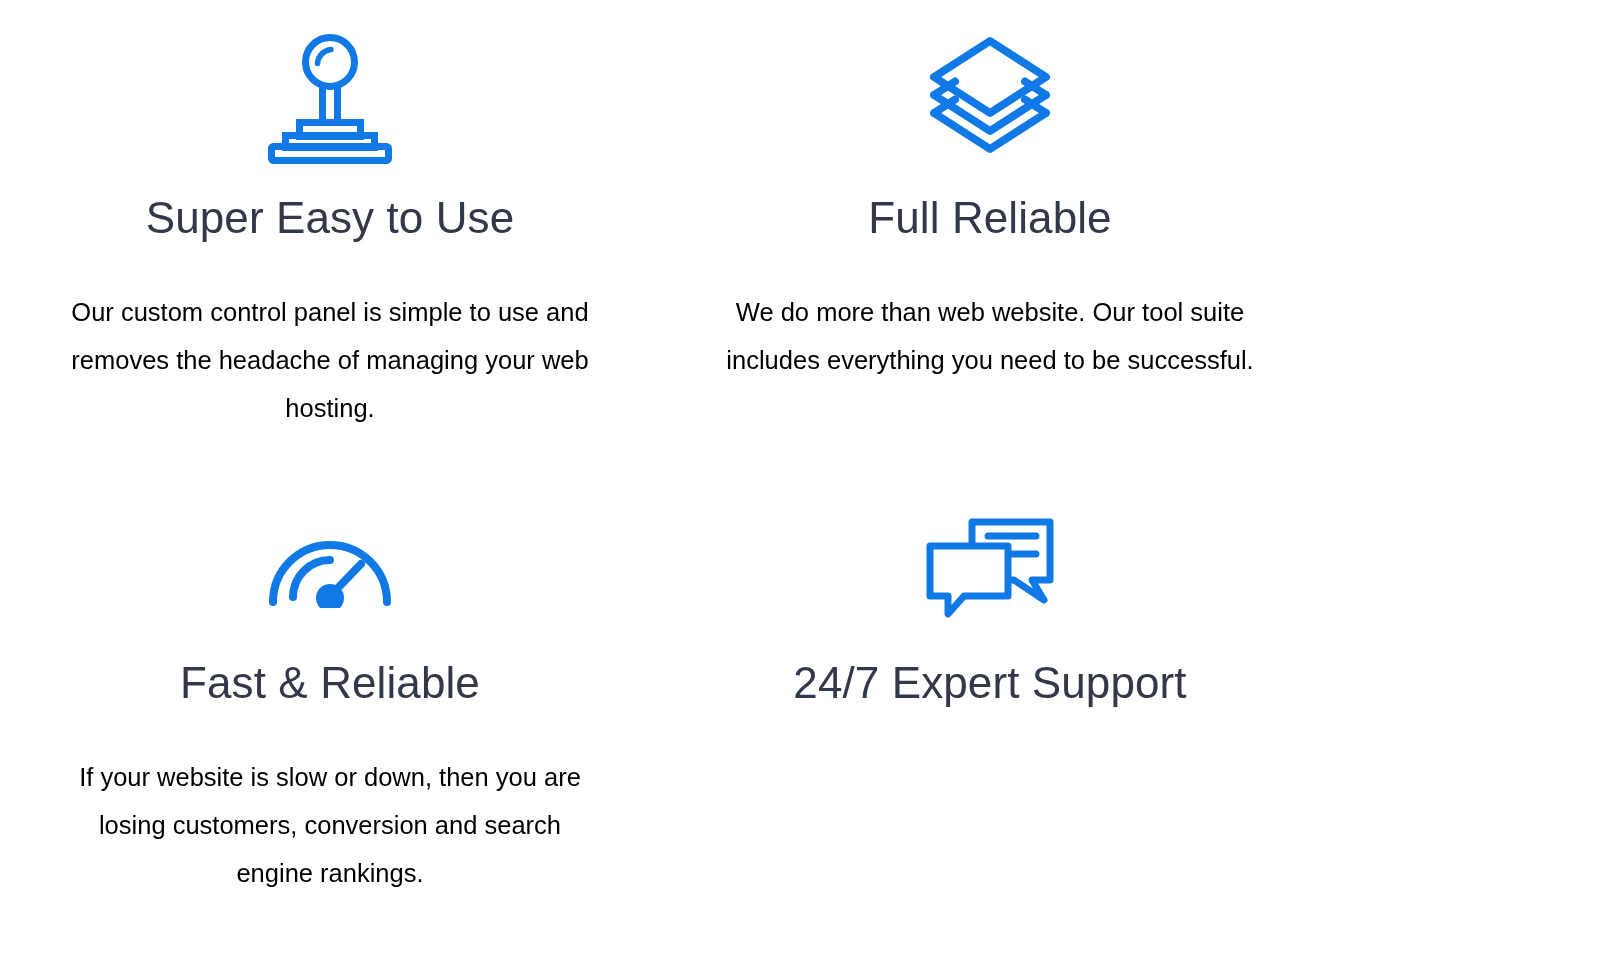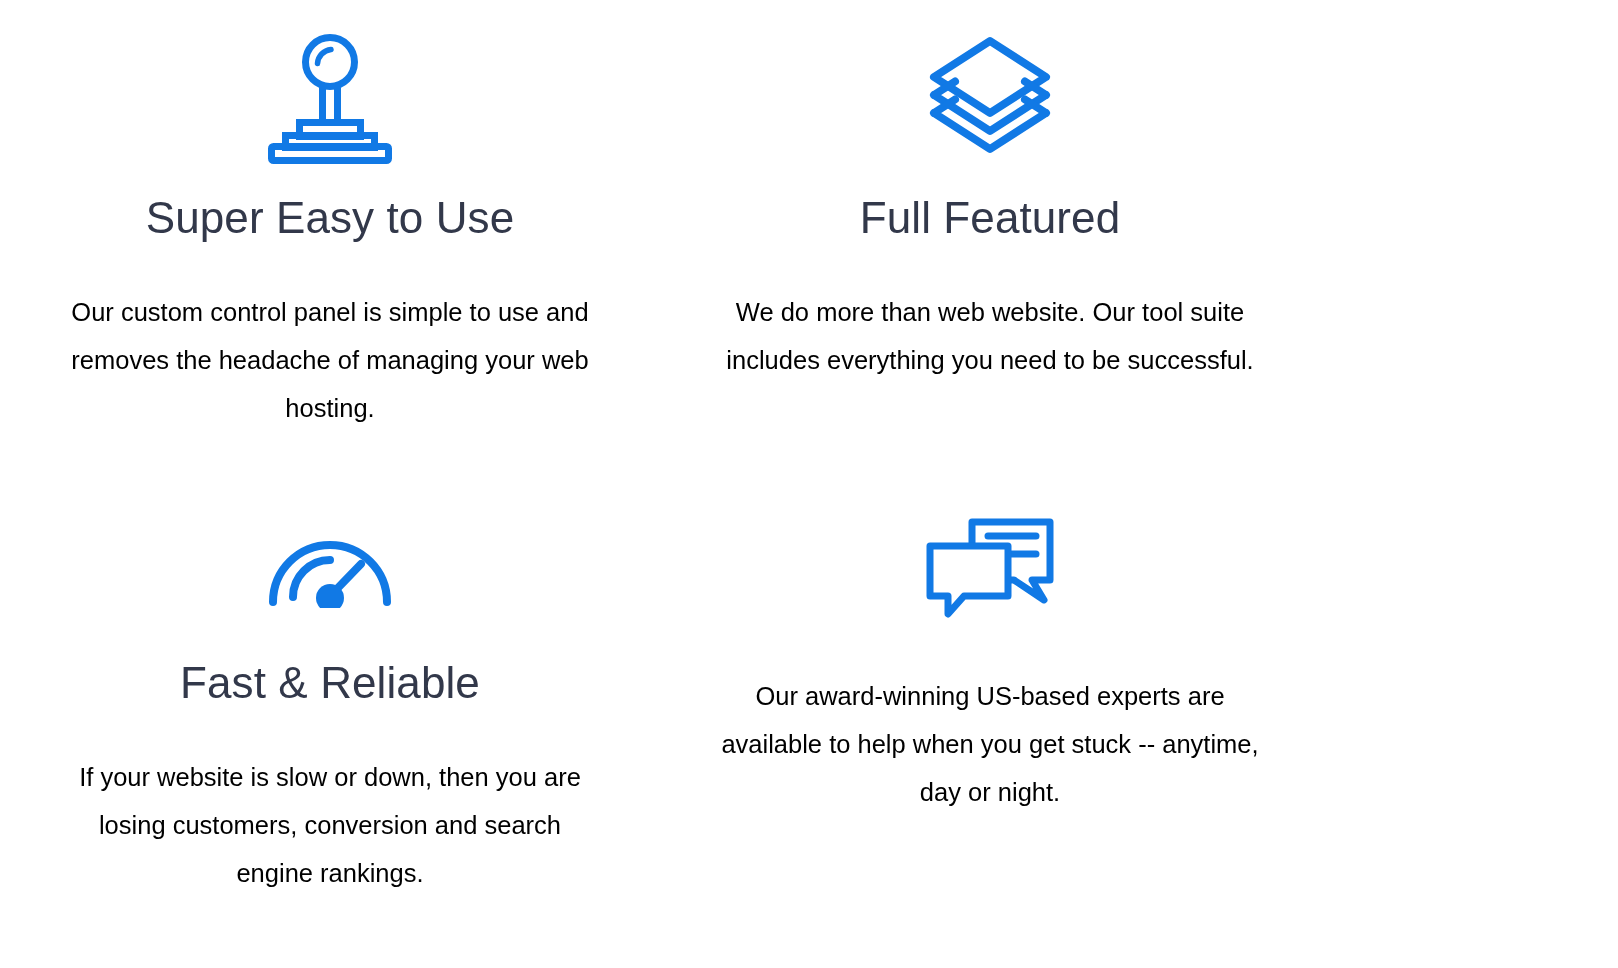--- a/index.html
+++ b/index.html
@@ -95,21 +95,21 @@
   </div>
 
   <div class="feature-card row1">
     <div class="feature-icon">
       <svg width="128" height="128" viewBox="0 0 128 128" fill="none" xmlns="http://www.w3.org/2000/svg">
         <path d="M64 8 L120 44 L64 80 L8 44 Z" stroke="#1179e5" stroke-width="8" stroke-linejoin="round" fill="none"></path>
         <path d="M8 62 L29 48.5 M120 62 L99 48.5 M8 62 L64 98 L120 62" stroke="#1179e5" stroke-width="8" stroke-linejoin="round" stroke-linecap="round" fill="none"></path>
         <path d="M8 80 L29 66.5 M120 80 L99 66.5 M8 80 L64 116 L120 80" stroke="#1179e5" stroke-width="8" stroke-linejoin="round" stroke-linecap="round" fill="none"></path>
       </svg>
     </div>
-    <h2 class="feature-title">Full Featured</h2>
+    <h2 class="feature-title">Full Reliable</h2>
     <p class="feature-desc">We do more than web website. Our tool suite includes everything you need to be successful.</p>
   </div>
 
   <div class="feature-card row2">
     <div class="feature-icon">
       <svg width="128" height="84" viewBox="0 0 128 84" fill="none" xmlns="http://www.w3.org/2000/svg">
         <path d="M7 78 A57 57 0 0 1 121 78" stroke="#1179e5" stroke-width="8" stroke-linecap="round" fill="none"></path>
         <path d="M27 73 A37 37 0 0 1 64 36" stroke="#1179e5" stroke-width="8" stroke-linecap="round" fill="none"></path>
         <path d="M66 70 L95 40" stroke="#1179e5" stroke-width="8" stroke-linecap="round" fill="none"></path>
         <circle cx="64" cy="74" r="14" fill="#1179e5"></circle>
@@ -120,16 +120,16 @@
   </div>
 
   <div class="feature-card row2">
     <div class="feature-icon">
       <svg width="128" height="108" viewBox="0 0 128 108" fill="none" xmlns="http://www.w3.org/2000/svg">
         <path d="M46 10 L124 10 L124 68 L106 68 L118 88 L88 68 L46 68 Z" stroke="#1179e5" stroke-width="7" stroke-linejoin="round" fill="none"></path>
         <path d="M62 24 L110 24 M62 42 L110 42" stroke="#1179e5" stroke-width="7" stroke-linecap="round" fill="none"></path>
         <path d="M22 34 L82 34 L82 84 L38 84 L22 102 L22 84 L4 84 L4 34 Z" stroke="#1179e5" stroke-width="7" stroke-linejoin="round" fill="#ffffff"></path>
       </svg>
     </div>
-    <p class="feature-desc">Our award-winning US-based experts are available to help when you get stuck -- anytime, day or night.</p>
+    <h2 class="feature-title">24/7 Expert Support</h2>
   </div>
 
 </div>
 
 </body></html>

